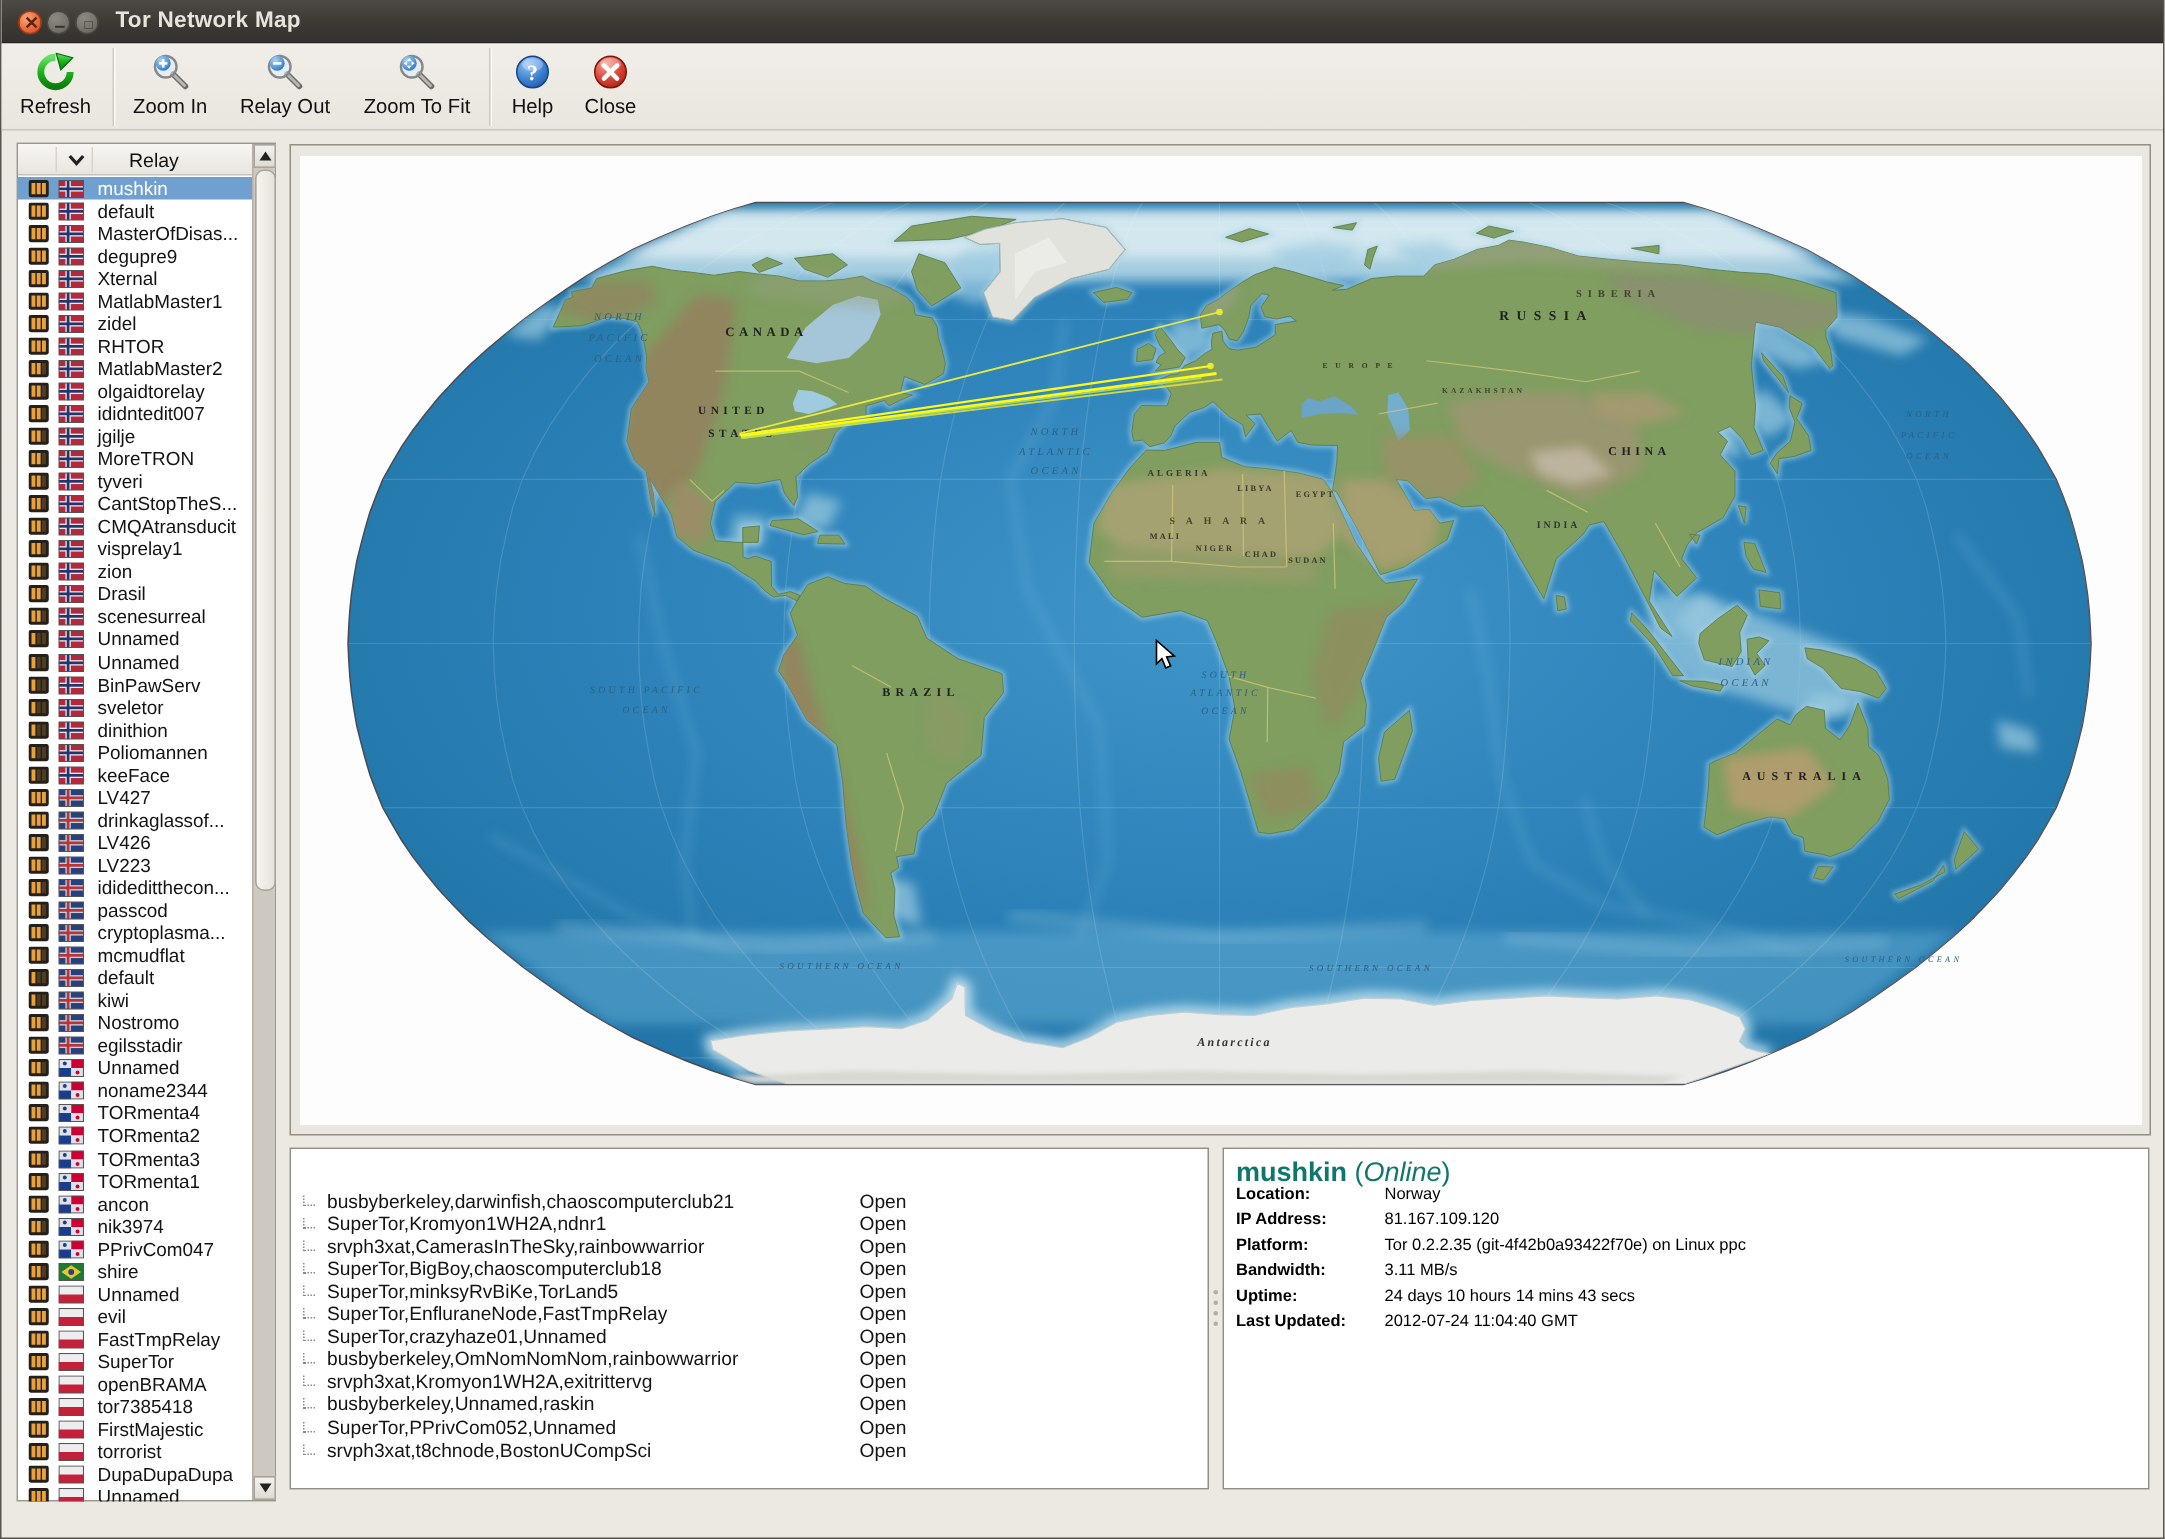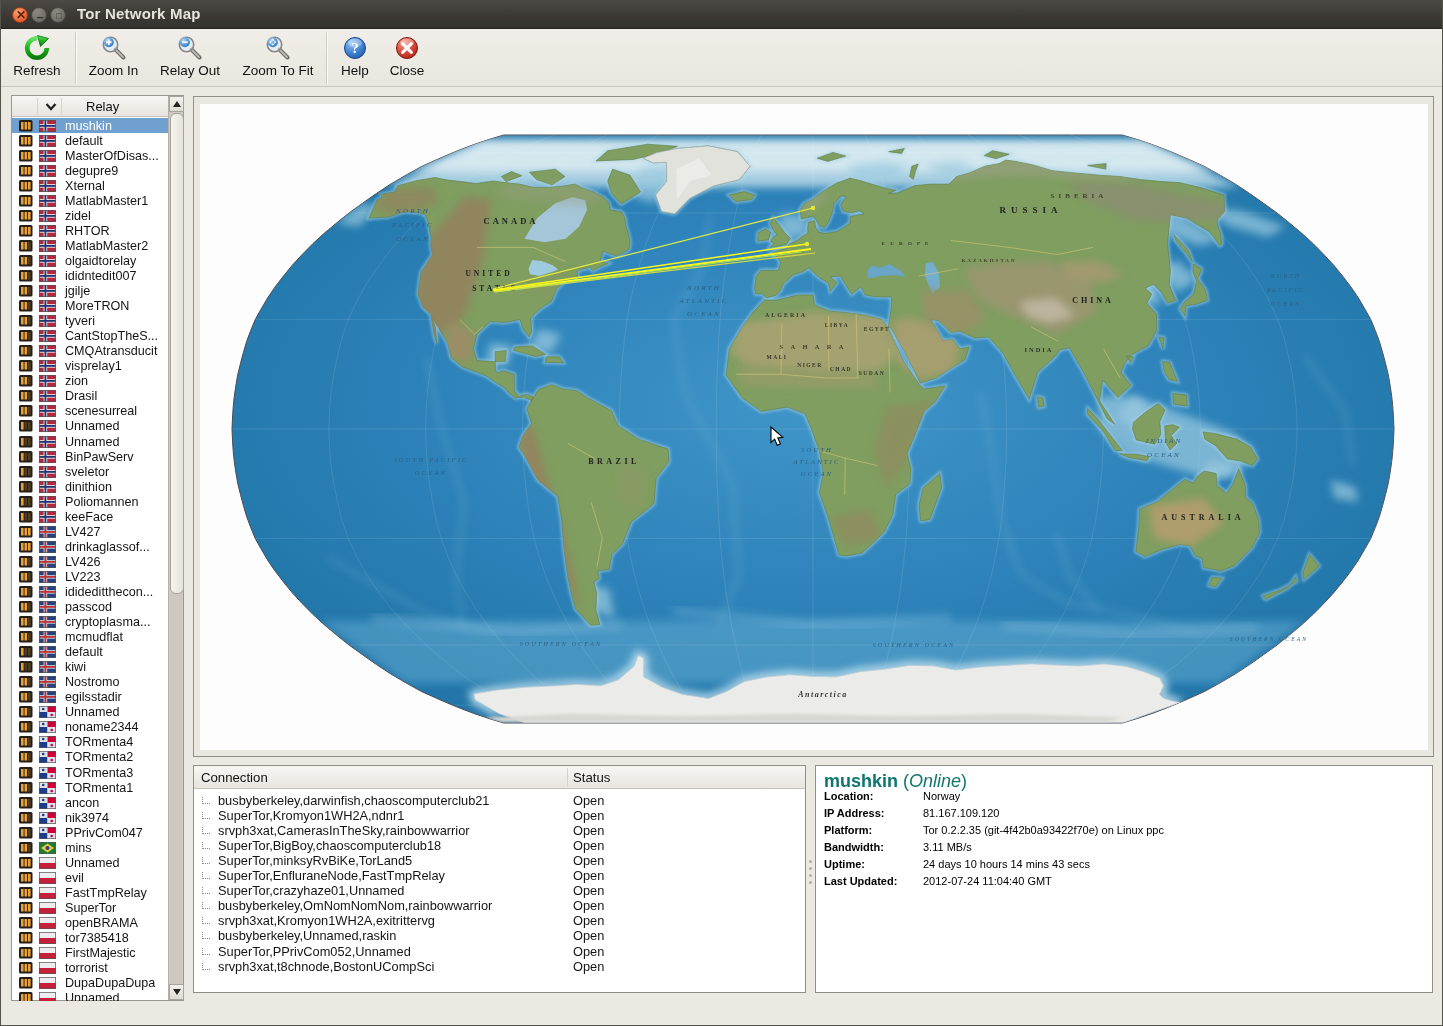--- a/index.html
+++ b/index.html
@@ -1004,21 +1004,21 @@
           <rect x="2" y="2" width="2.6" height="7.5" fill="#e8a13b"></rect>
           <rect x="5.5" y="2" width="2.6" height="7.5" fill="#e8a13b"></rect>
           <rect x="9" y="2" width="2.6" height="7.5" fill="#4f3d22"></rect>
         </svg>
         <svg width="17" height="12" viewBox="0 0 17 12" style="flex:none">
           <rect width="17" height="12" fill="#1e7a34"></rect>
           <path d="M2,6 L8.5,1.5 L15,6 L8.5,10.5 Z" fill="#e8c832"></path>
           <circle cx="8.5" cy="6" r="2" fill="#27418f"></circle>
           <rect x="0.3" y="0.3" width="16.4" height="11.4" fill="none" stroke="#555" stroke-width="0.8"></rect>
         </svg>
-        <span class="rn">mins</span>
+        <span class="rn">shire</span>
       </div>
       <div class="row">
         <svg width="14" height="12" viewBox="0 0 14 12" style="flex:none">
           <rect x="0" y="0" width="13.5" height="11.5" rx="1.6" fill="#241f18"></rect>
           <rect x="2" y="2" width="2.6" height="7.5" fill="#e8a13b"></rect>
           <rect x="5.5" y="2" width="2.6" height="7.5" fill="#e8a13b"></rect>
           <rect x="9" y="2" width="2.6" height="7.5" fill="#e8a13b"></rect>
         </svg>
         <svg width="17" height="12" viewBox="0 0 17 12" style="flex:none">
           <rect width="17" height="6" fill="#ededf0"></rect>
@@ -1312,25 +1312,20 @@
     <line x1="293.0" y1="185.0" x2="613.0" y2="104.0" stroke="#efef3a" stroke-width="1.2" opacity="0.95"></line>
     <line x1="293.0" y1="186.0" x2="607.0" y2="140.0" stroke="#fcf918" stroke-width="1.5" opacity="1"></line>
     <line x1="294.0" y1="187.0" x2="611.0" y2="145.0" stroke="#fcf918" stroke-width="2.0" opacity="1"></line>
     <line x1="295.0" y1="188.0" x2="615.0" y2="149.0" stroke="#dfe03a" stroke-width="1.2" opacity="0.9"></line>
     <line x1="294.0" y1="188.0" x2="601.0" y2="148.0" stroke="#b7e457" stroke-width="1.2" opacity="0.85"></line>
     <circle cx="613" cy="104" r="2.2" fill="#f2ef2a" opacity="0.9"></circle>
     <circle cx="607" cy="140" r="2.2" fill="#f2ef2a" opacity="0.9"></circle>
     <path d="M571.0,323.0 l0,15.5 l3.6,-3.4 l2.6,6.2 l3.2,-1.4 l-2.6,-6 l5,-0.6 Z" fill="#ffffff" stroke="#000000" stroke-width="1.1"></path>
   </svg>
 <div id="connpanel">
- <div id="chead">
-      <span class="c1">Connection</span>
-      <div class="hsep"></div>
-      <span class="c2">Status</span>
-    </div>
  <div id="crows">
       <div class="crow">
         <span class="branch"></span>
         <span class="ct">busbyberkeley,darwinfish,chaoscomputerclub21</span>
         <span class="cs">Open</span>
       </div>
       <div class="crow">
         <span class="branch"></span>
         <span class="ct">SuperTor,Kromyon1WH2A,ndnr1</span>
         <span class="cs">Open</span>

